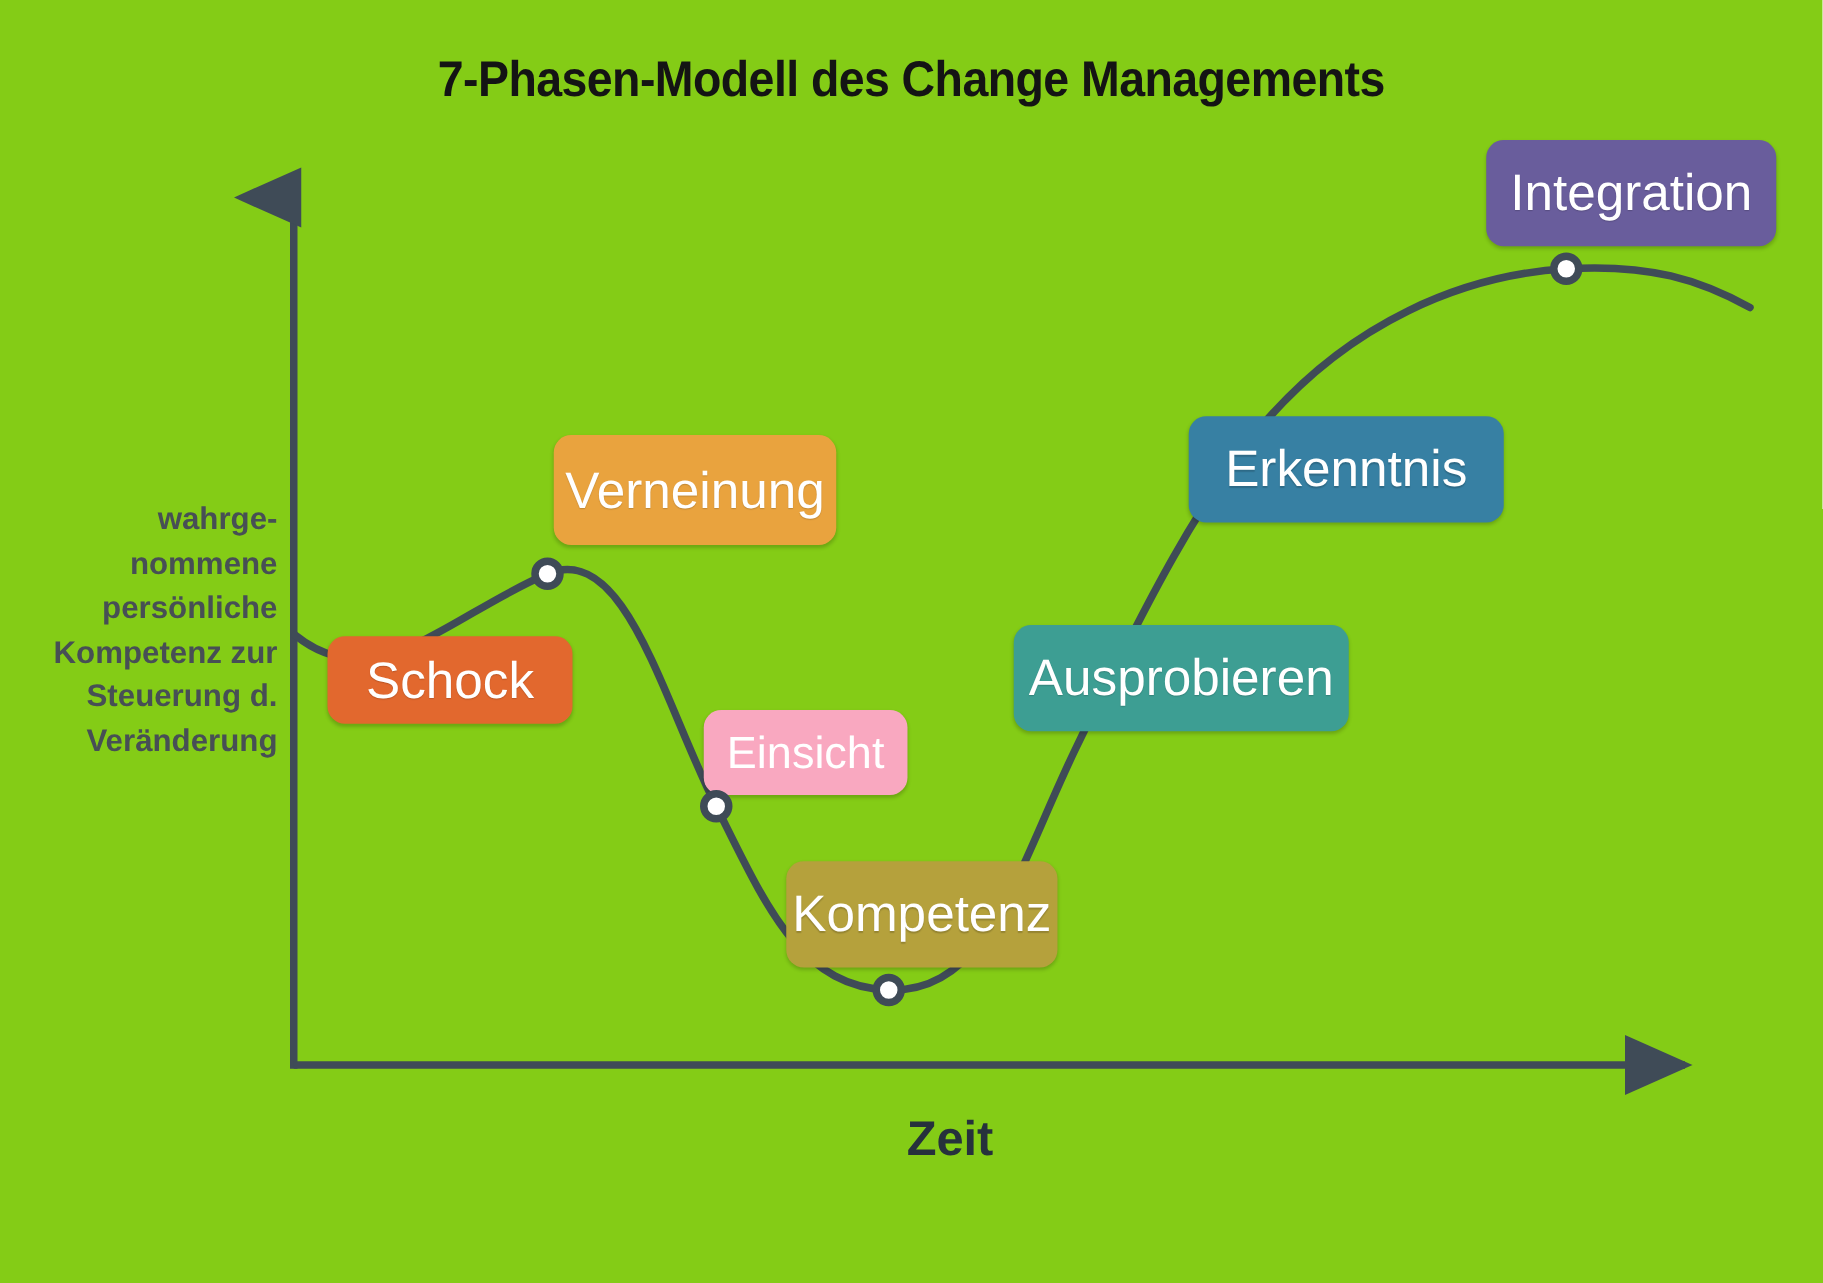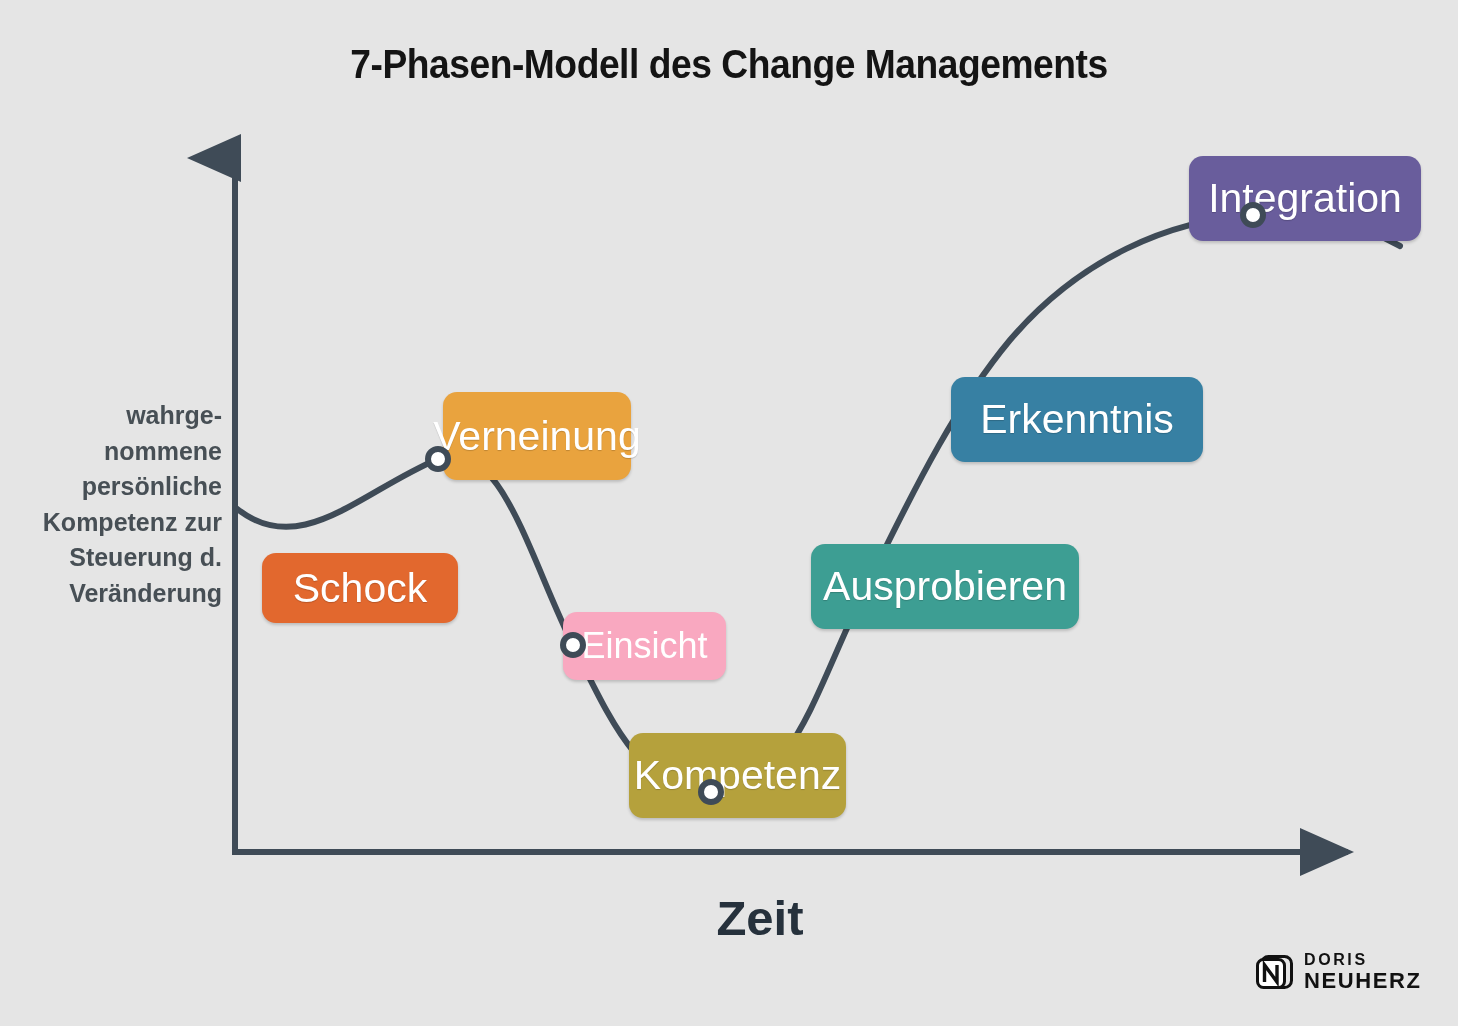--- a/index.html
+++ b/index.html
@@ -7,21 +7,21 @@
     padding: 0;
     background: #ffffff;
   }
   body {
     font-family: "Liberation Sans", sans-serif;
   }
   #stage {
     position: relative;
     width: 1458px;
     height: 1026px;
-    background: #e5e5e5;
+    background: #84cc16;
     overflow: hidden;
   }
 
   
   #chart-title {
     position: absolute;
     left: 0;
     top: 42px;
     width: 1458px;
     text-align: center;
@@ -58,42 +58,41 @@
     white-space: pre-line;
   }
 
   
   #x-axis-caption {
     position: absolute;
     left: 660px;
     top: 890px;
     width: 200px;
     text-align: center;
-    font-size: 49px;
+    font-size: 39px;
     font-weight: bold;
     color: #26313c;
   }
 
   
   .phase-box {
     position: absolute;
     border-radius: 14px;
     color: #ffffff;
     font-size: 41px;
     font-weight: normal;
     line-height: 1;
     display: flex;
     align-items: center;
     justify-content: center;
     box-sizing: border-box;
     padding: 0 30px;
     white-space: nowrap;
     text-shadow: 0 1px 1px rgba(0,0,0,0.18);
     box-shadow: 0 2px 3px rgba(0,0,0,0.18);
-    margin-top: 44px;
   }
   .phase-box.soft { text-shadow: none; }
 
   
   #logo {
     position: absolute;
     left: 1255px;
     top: 952px;
     display: flex;
     align-items: center;
@@ -155,48 +154,35 @@
              C 500,433 530,560 573,645
              C 612,723 640,790 711,792
              C 790,794 812,700 860,600
              C 920,475 960,400 1010,340
              C 1080,258 1170,220 1253,215
              C 1320,211 1360,224 1400,246" fill="none" stroke="#3f4b57" stroke-width="6" stroke-linecap="round"></path>
   </svg>
 
   <div class="phase-box" style="left:262px; top:509px; width:196px; height:70px; background:#e2682e; font-size:41px;">Schock</div>
 
-  <div class="phase-box" style="left:443px; top:348px; width:188px; height:88px; background:#e9a33e; font-size:41px;">Verneinung</div>
+  <div class="phase-box" style="left:443px; top:348px; width:226px; height:88px; background:#e9a33e; font-size:41px;">Verneinung</div>
 
   <div class="phase-box soft" style="left:563px; top:568px; width:163px; height:68px; background:#f9a8c0; font-size:36px;">Einsicht</div>
 
   <div class="phase-box" style="left:629px; top:689px; width:217px; height:85px; background:#b5a13c; font-size:41px;">Kompetenz</div>
 
   <div class="phase-box" style="left:951px; top:333px; width:252px; height:85px; background:#3780a3; font-size:41px;">Erkenntnis</div>
 
   <div class="phase-box" style="left:811px; top:500px; width:268px; height:85px; background:#3d9e93; font-size:41px;">Ausprobieren</div>
 
   <div class="phase-box" style="left:1189px; top:112px; width:232px; height:85px; background:#695d9c; font-size:41px;">Integration</div>
 
   <svg id="markers-layer" style="position:absolute;left:0;top:0;width:1458px;height:1026px;pointer-events:none;" viewBox="0 0 1458 1026" xmlns="http://www.w3.org/2000/svg">
     <circle cx="438" cy="459" r="10" fill="#ffffff" stroke="#3f4b57" stroke-width="6"></circle>
     <circle cx="573" cy="645" r="10" fill="#ffffff" stroke="#3f4b57" stroke-width="6"></circle>
     <circle cx="711" cy="792" r="10" fill="#ffffff" stroke="#3f4b57" stroke-width="6"></circle>
     <circle cx="1253" cy="215" r="10" fill="#ffffff" stroke="#3f4b57" stroke-width="6"></circle>
   </svg>
 
   <div id="x-axis-caption">Zeit</div>
 
-  <div id="logo">
-    <div id="logo-mark">
-      <svg viewBox="0 0 40 40" width="40" height="40" xmlns="http://www.w3.org/2000/svg">
-        <rect x="6.5" y="4.5" width="30" height="31" rx="7" ry="7" fill="none" stroke="#111111" stroke-width="3"></rect>
-        <rect x="2.5" y="7.5" width="27" height="28" rx="6" ry="6" fill="#ffffff" stroke="#111111" stroke-width="3"></rect>
-        <path d="M9.5,30 L9.5,13 L22,30 L22,13" fill="none" stroke="#111111" stroke-width="3.4" stroke-linejoin="miter"></path>
-      </svg>
-    </div>
-    <div id="logo-text">
-      <span id="logo-line1">DORIS</span>
-      <span id="logo-line2">NEUHERZ</span>
-    </div>
-  </div>
 
 </div>
 
 </body></html>

